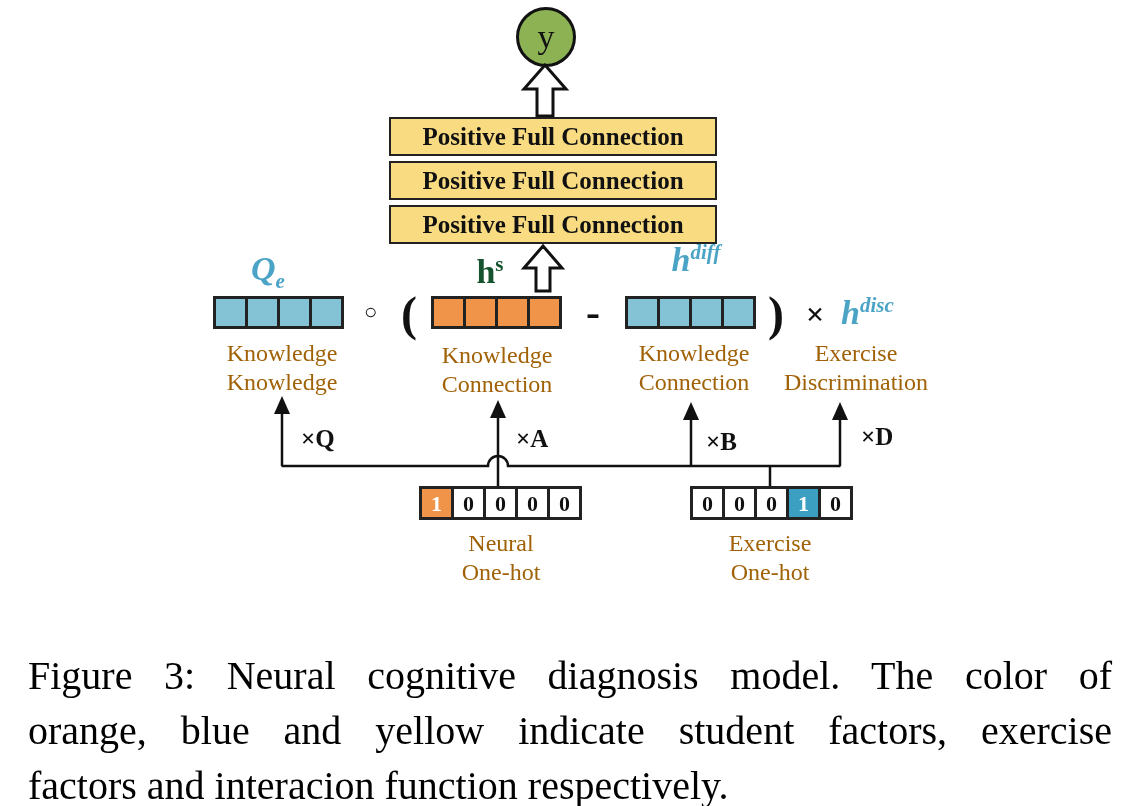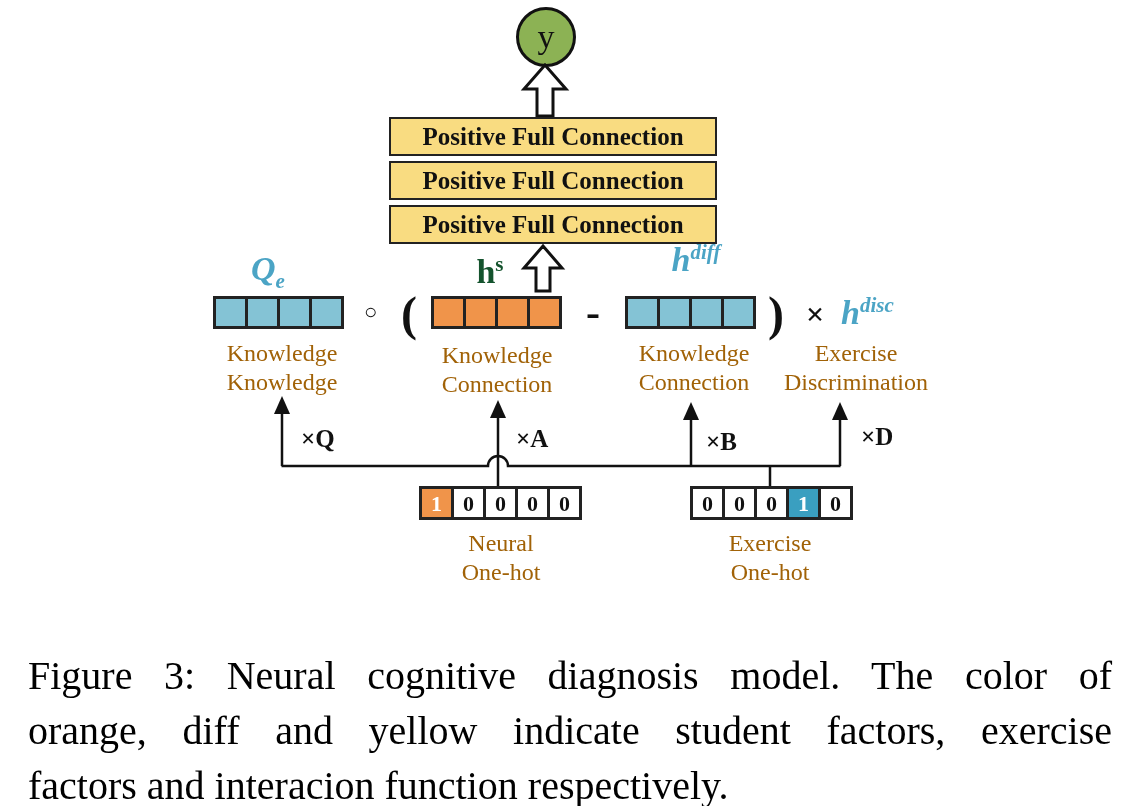--- a/index.html
+++ b/index.html
@@ -173,17 +173,17 @@
     <div>Neural</div>
     <div>One-hot</div>
   </div>
   <div class="abs lbl2" style="left:676px;top:529px;width:188px;">
     <div>Exercise</div>
     <div>One-hot</div>
   </div>
 
   <div class="abs caption">
     <div class="cap-line cap-just">Figure 3: Neural cognitive diagnosis model. The color of</div>
-    <div class="cap-line cap-just">orange, diff and yellow indicate student factors, exercise</div>
+    <div class="cap-line cap-just">orange, blue and yellow indicate student factors, exercise</div>
     <div class="cap-line">factors and interacion function respectively.</div>
   </div>
 
 </div>
 
 </body></html>

